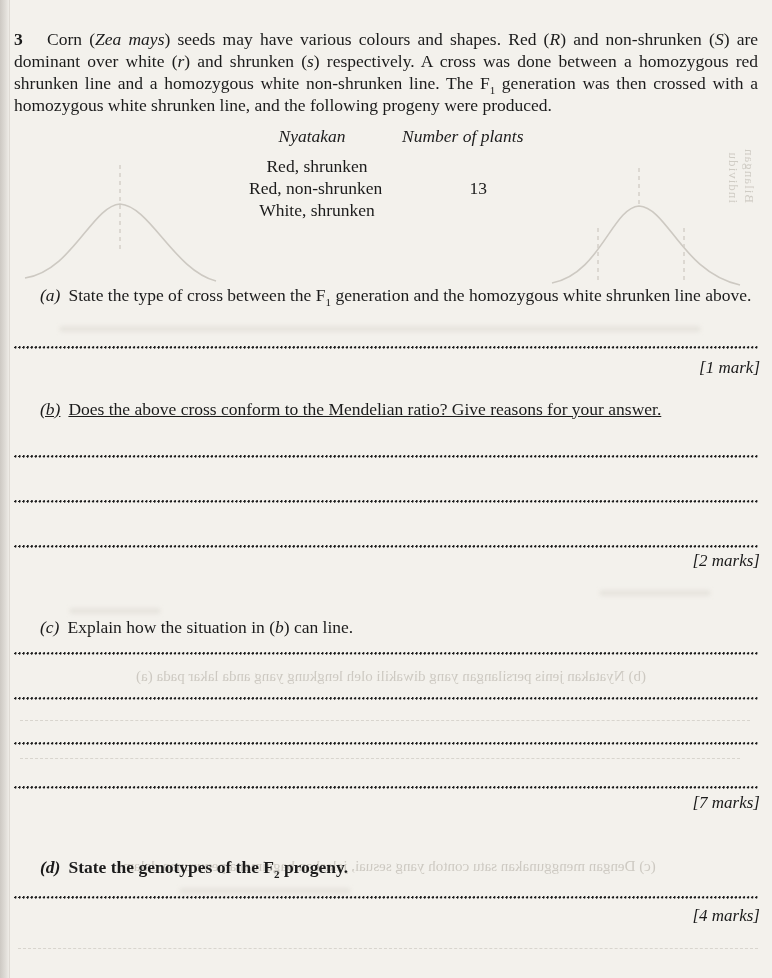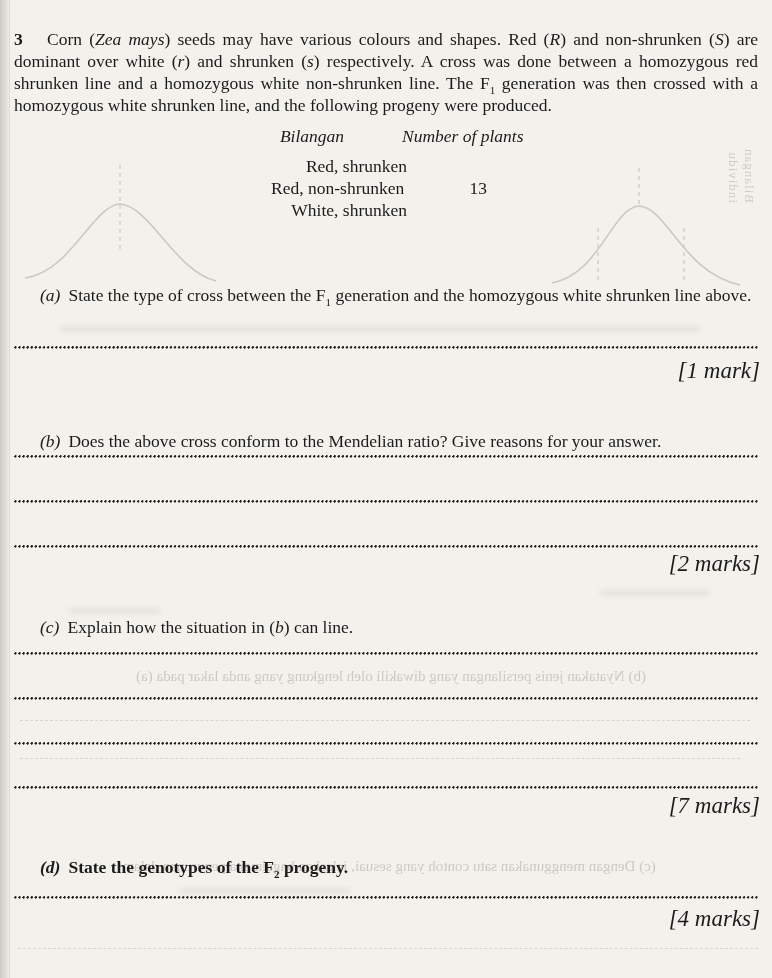--- a/index.html
+++ b/index.html
@@ -25,32 +25,32 @@
   .it{font-style:italic;}
   .sub{font-size:11px;vertical-align:sub;line-height:0;}
   .part-para{
     position:absolute;left:14px;width:746px;
     font-size:17.5px;line-height:23px;text-align:justify;
     text-indent:26px;
   }
   .part-label{font-style:italic;margin-right:8px;}
   .marks{
     position:absolute;right:12px;
-    font-size:23px;font-style:italic;
+    font-size:17px;font-style:italic;
   }
   
   .ptable{
     position:absolute;left:222px;top:126px;width:330px;
     font-size:17.5px;
   }
   .ptable .hdr{display:flex;font-style:italic;margin-bottom:9px;}
   .ptable .hdr .c1{width:180px;text-align:center;}
   .ptable .hdr .c2{width:150px;}
   .ptable .trow{display:flex;line-height:21.8px;}
-  .ptable .trow .c1{width:180px;text-align:right;padding-left:5px;}
+  .ptable .trow .c1{width:180px;text-align:center;padding-left:5px;}
   .ptable .trow .c2{width:150px;text-align:center;}
   
   .dotline{
     position:absolute;left:14px;width:744px;height:3px;
     background-image:radial-gradient(circle at 1.4px 1.4px,#1c1c1c 1.05px,transparent 1.35px);
     background-size:4.1px 3px;background-repeat:repeat-x;
   }
   
   .bleed{position:absolute;color:#c7c3bb;pointer-events:none;}
   .bleed-mirror{transform:scaleX(-1);font-size:15px;white-space:nowrap;opacity:.85;}
@@ -89,42 +89,42 @@
   <div class="bleed-rule" style="left:20px;top:720px;width:730px;"></div>
   <div class="bleed-rule" style="left:20px;top:758px;width:720px;"></div>
   <div class="bleed-rule" style="left:18px;top:948px;width:740px;"></div>
 
   <p class="intro">
     <span class="qnum">3</span><span>Corn (</span><span class="it">Zea mays</span><span>) seeds may have various colours and shapes.  Red (</span><span class="it">R</span><span>) and non-shrunken (</span><span class="it">S</span><span>) are dominant over white (</span><span class="it">r</span><span>) and shrunken (</span><span class="it">s</span><span>) respectively.  A cross was done between a homozygous red shrunken line and a homozygous white non-shrunken line.  The F</span><span class="sub">1</span><span> generation was then crossed with a homozygous white shrunken line, and the following progeny were produced.</span>
   </p>
 
   <div class="ptable">
     <div class="hdr">
-      <span class="c1">Bilangan</span>
+      <span class="c1">Nyatakan</span>
       <span class="c2">Number of plants</span>
     </div>
     <div class="trow">
       <span class="c1">Red, shrunken</span>
     </div>
     <div class="trow">
       <span class="c1">Red, non-shrunken</span>
       <span class="c2">13</span>
     </div>
     <div class="trow">
       <span class="c1">White, shrunken</span>
     </div>
   </div>
 
   <p class="part-para" style="top:266px;">
     <span class="part-label">(a)</span><span>State the type of cross between the F</span><span class="sub">1</span><span> generation and the homozygous white shrunken line above.</span>
   </p>
   <div class="dotline" style="top:346px;"></div>
   <div class="marks" style="top:358px;">[1 mark]</div>
 
-  <p class="part-para" style="top:412px;">
+  <p class="part-para" style="top:380px;text-decoration:underline;">
     <span class="part-label">(b)</span><span>Does the above cross conform to the Mendelian ratio?  Give reasons for your answer.</span>
   </p>
   <div class="dotline" style="top:455px;"></div>
   <div class="dotline" style="top:500px;"></div>
   <div class="dotline" style="top:545px;"></div>
   <div class="marks" style="top:551px;">[2 marks]</div>
 
   <p class="part-para" style="top:598px;">
     <span class="part-label">(c)</span><span>Explain how the situation in (</span><span class="it">b</span><span>) can line.</span>
   </p>

